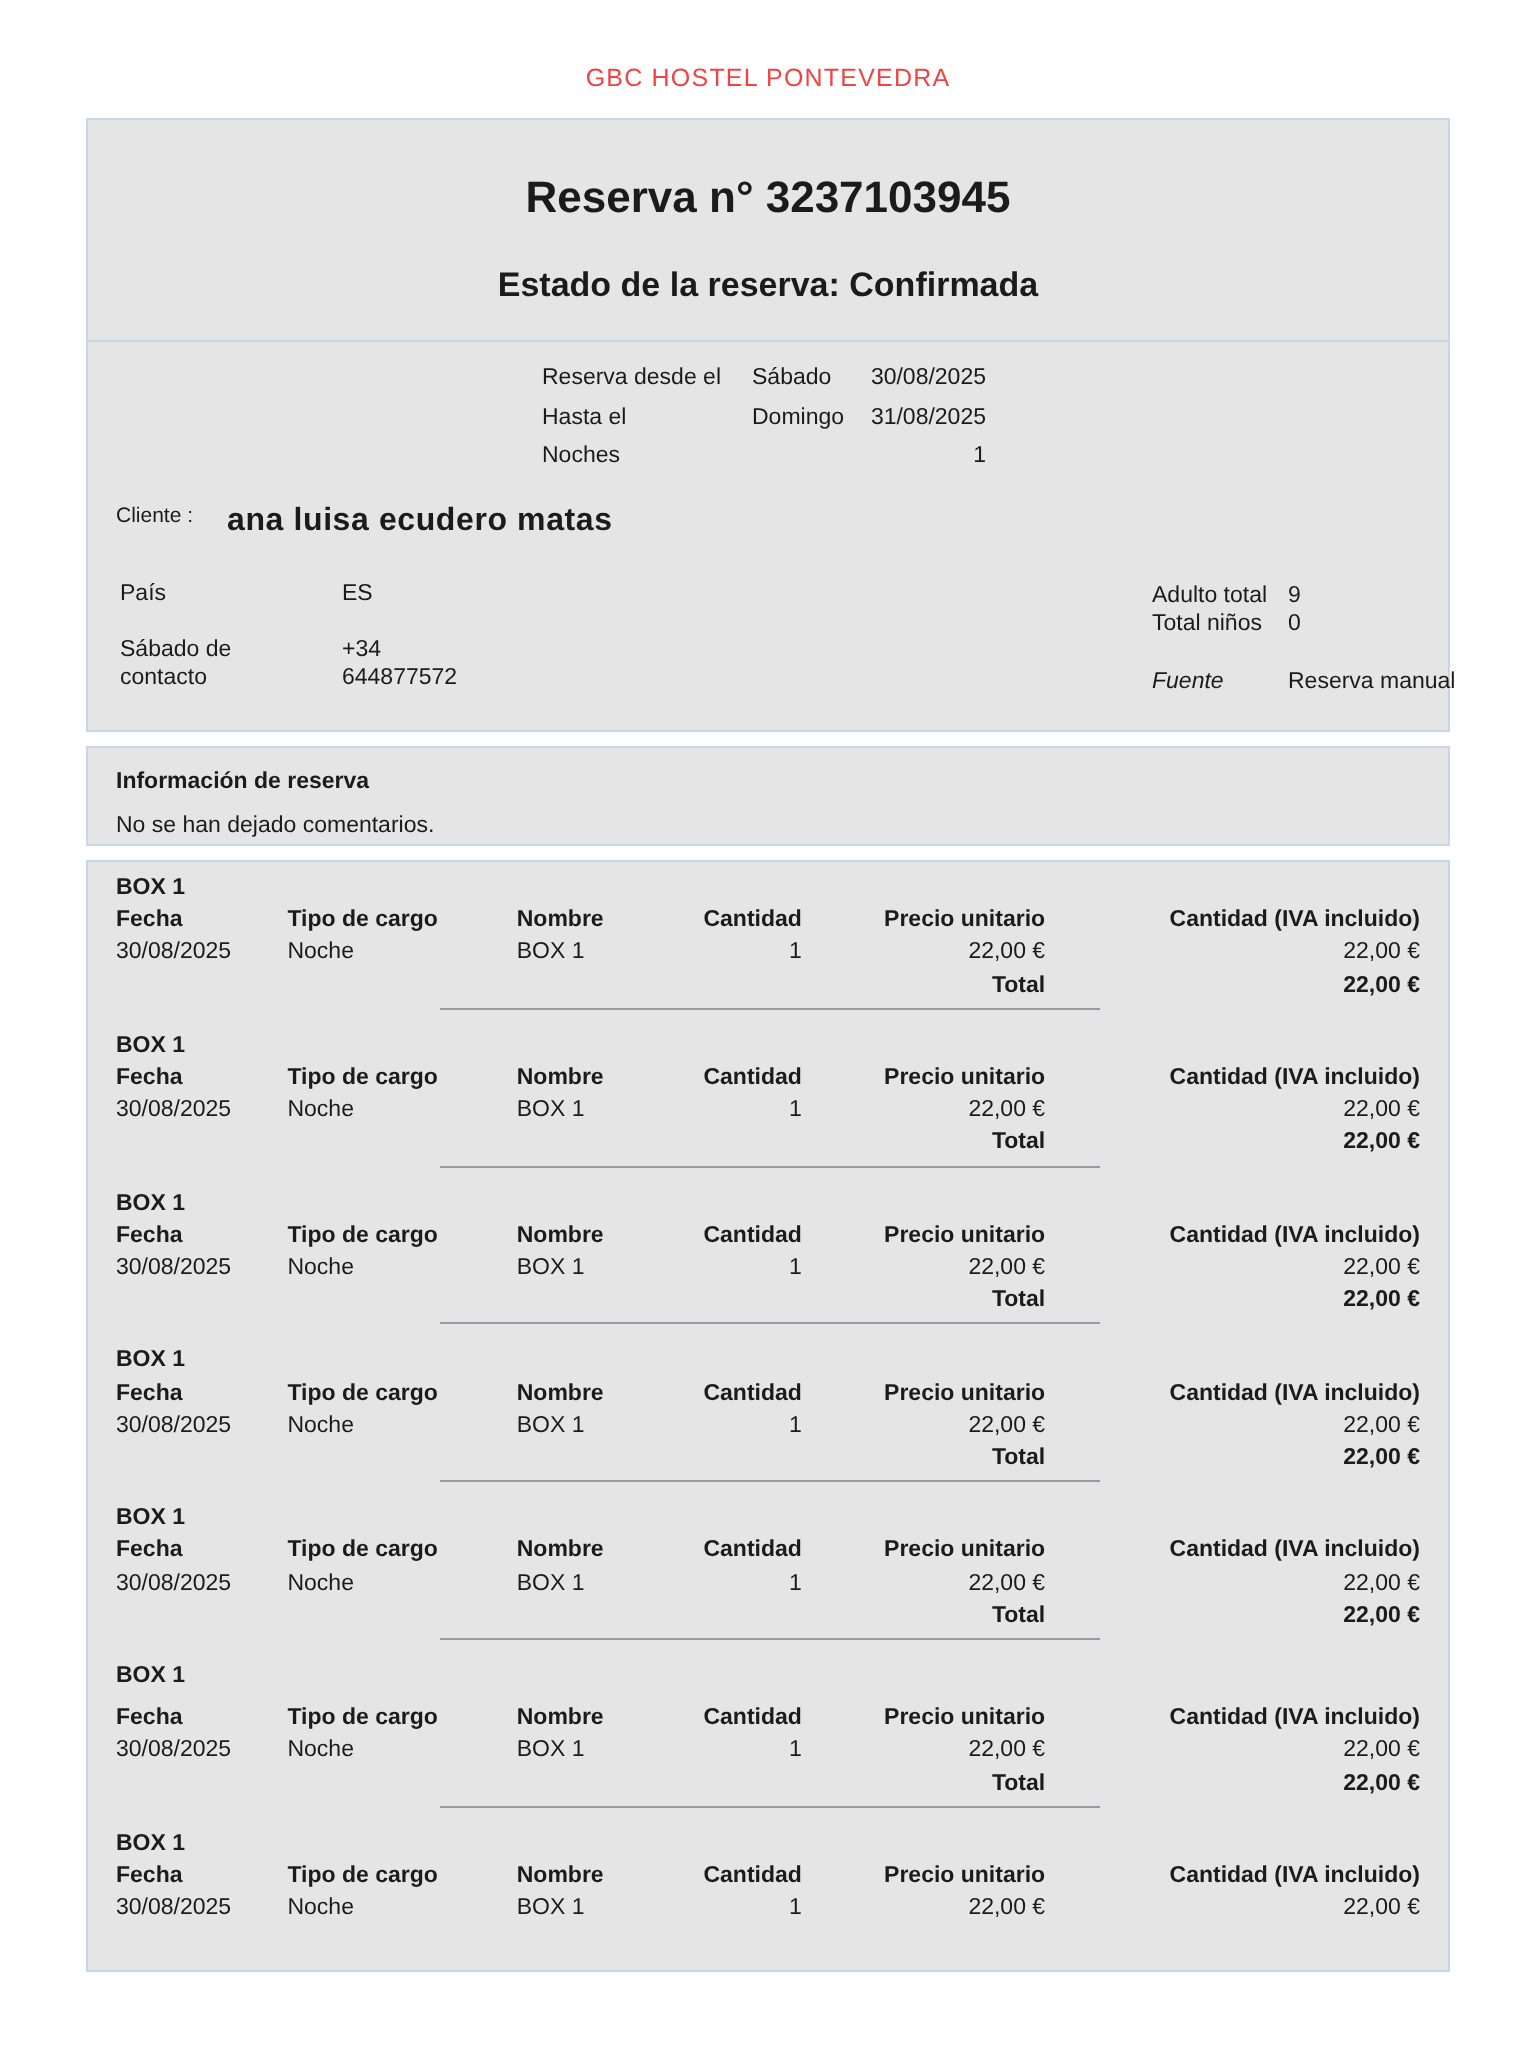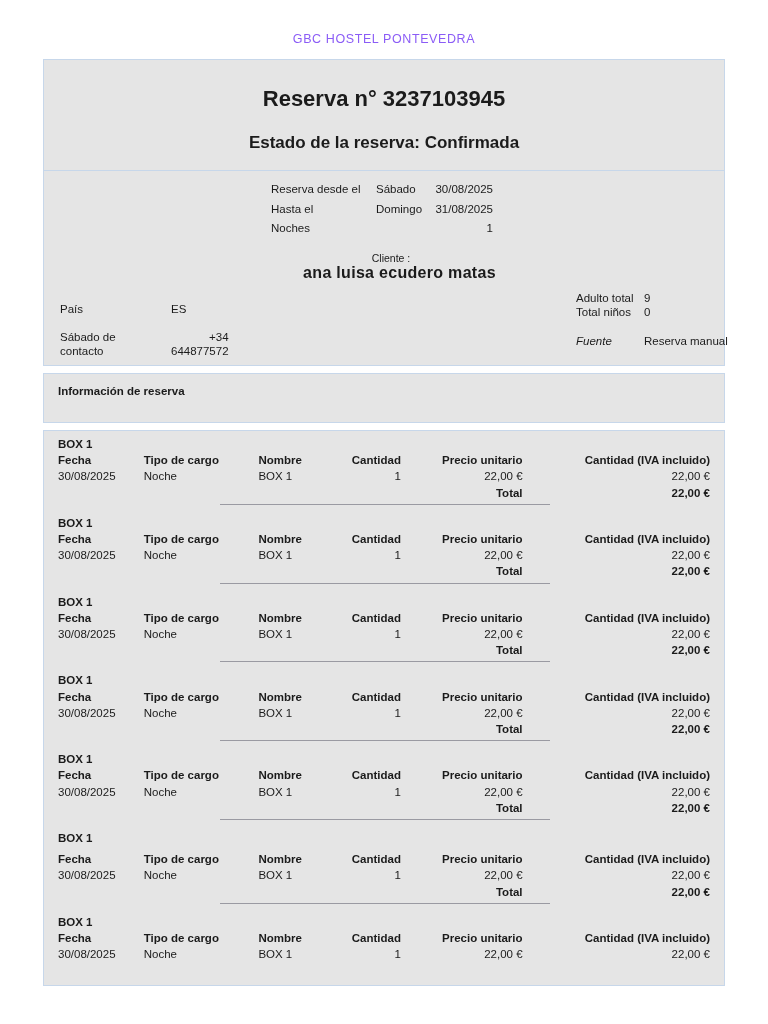--- a/index.html
+++ b/index.html
@@ -9,52 +9,52 @@
     font-family: "Liberation Sans", "DejaVu Sans", sans-serif;
     color: #1b1b1b;
     position: relative;
     overflow: hidden;
   }
   .doc-header {
     text-align: center;
     padding-top: 32px;
     font-size: 12.5px;
     letter-spacing: 0.6px;
-    color: #8b5cf6;
+    color: #ef4444;
   }
   .box {
     width: 682px;
     margin-left: 43px;
     border: 1px solid #c7d7ea;
     background: #e5e5e5;
   }
   .title-box { margin-top: 13px; height: 112px; text-align: center; }
   .reservation-title { font-size: 22px; font-weight: bold; padding-top: 26px; }
   .reservation-status { font-size: 17px; font-weight: bold; padding-top: 21px; }
 
   .client-box { margin-top: -1px; height: 196px; position: relative; }
 
   .stay-table { margin: 9px 0 0 227px; font-size: 11.5px; }
   .stay-row { display: flex; line-height: 19.5px; }
   .stay-label { width: 105px; }
   .stay-day { width: 53px; }
   .stay-value { width: 64px; text-align: right; }
 
-  .client-row { margin: 13px 0 0 14px; display: flex; align-items: center; flex-direction: column; }
+  .client-row { margin: 13px 0 0 14px; display: flex; align-items: flex-start; }
   .client-label { font-size: 10.5px; }
   .client-name { font-size: 16px; font-weight: bold; margin-left: 17px; letter-spacing: 0.3px; }
 
   .detail-rows { margin-left: 16px; font-size: 11.5px; }
   .detail-row { display: flex; line-height: 13.5px; }
   .country-row { margin-top: 21px; }
   .contact-row { margin-top: 15px; }
   .detail-label { width: 111px; }
   .detail-label.narrow { width: 111px; max-width: 111px; }
   .detail-label .wrap { display: block; width: 80px; }
-  .detail-value .line { display: block; text-align: right; }
+  .detail-value .line { display: block; }
 
   .right-info { position: absolute; left: 532px; top: 121px; font-size: 11.5px; width: 160px; }
   .right-row { display: flex; line-height: 13.5px; }
   .right-label { width: 68px; }
   .right-row.source { margin-top: 16px; }
   .right-label.source-label { width: 68px; font-style: italic; }
 
   .info-box { margin-top: 7px; height: 50px; padding: 11px 14px 0 14px; font-size: 11.5px; }
   .info-title { font-weight: bold; }
   .info-comment { margin-top: 10px; }
@@ -141,20 +141,21 @@
     </div>
     <div class="right-row source">
       <span class="right-label source-label">Fuente</span>
       <span class="right-value">Reserva manual</span>
     </div>
   </div>
 </div>
 
 <div class="box info-box">
   <div class="info-title">Información de reserva</div>
+  <div class="info-comment">No se han dejado comentarios.</div>
 </div>
 
 <div class="box charges-box" id="charges-container">
   <div class="charge-section">
     <div class="charge-title">BOX 1</div>
     <div class="charge-row charge-header">
       <span class="c1">Fecha</span>
       <span class="c2">Tipo de cargo</span>
       <span class="c3">Nombre</span>
       <span class="c4">Cantidad</span>

